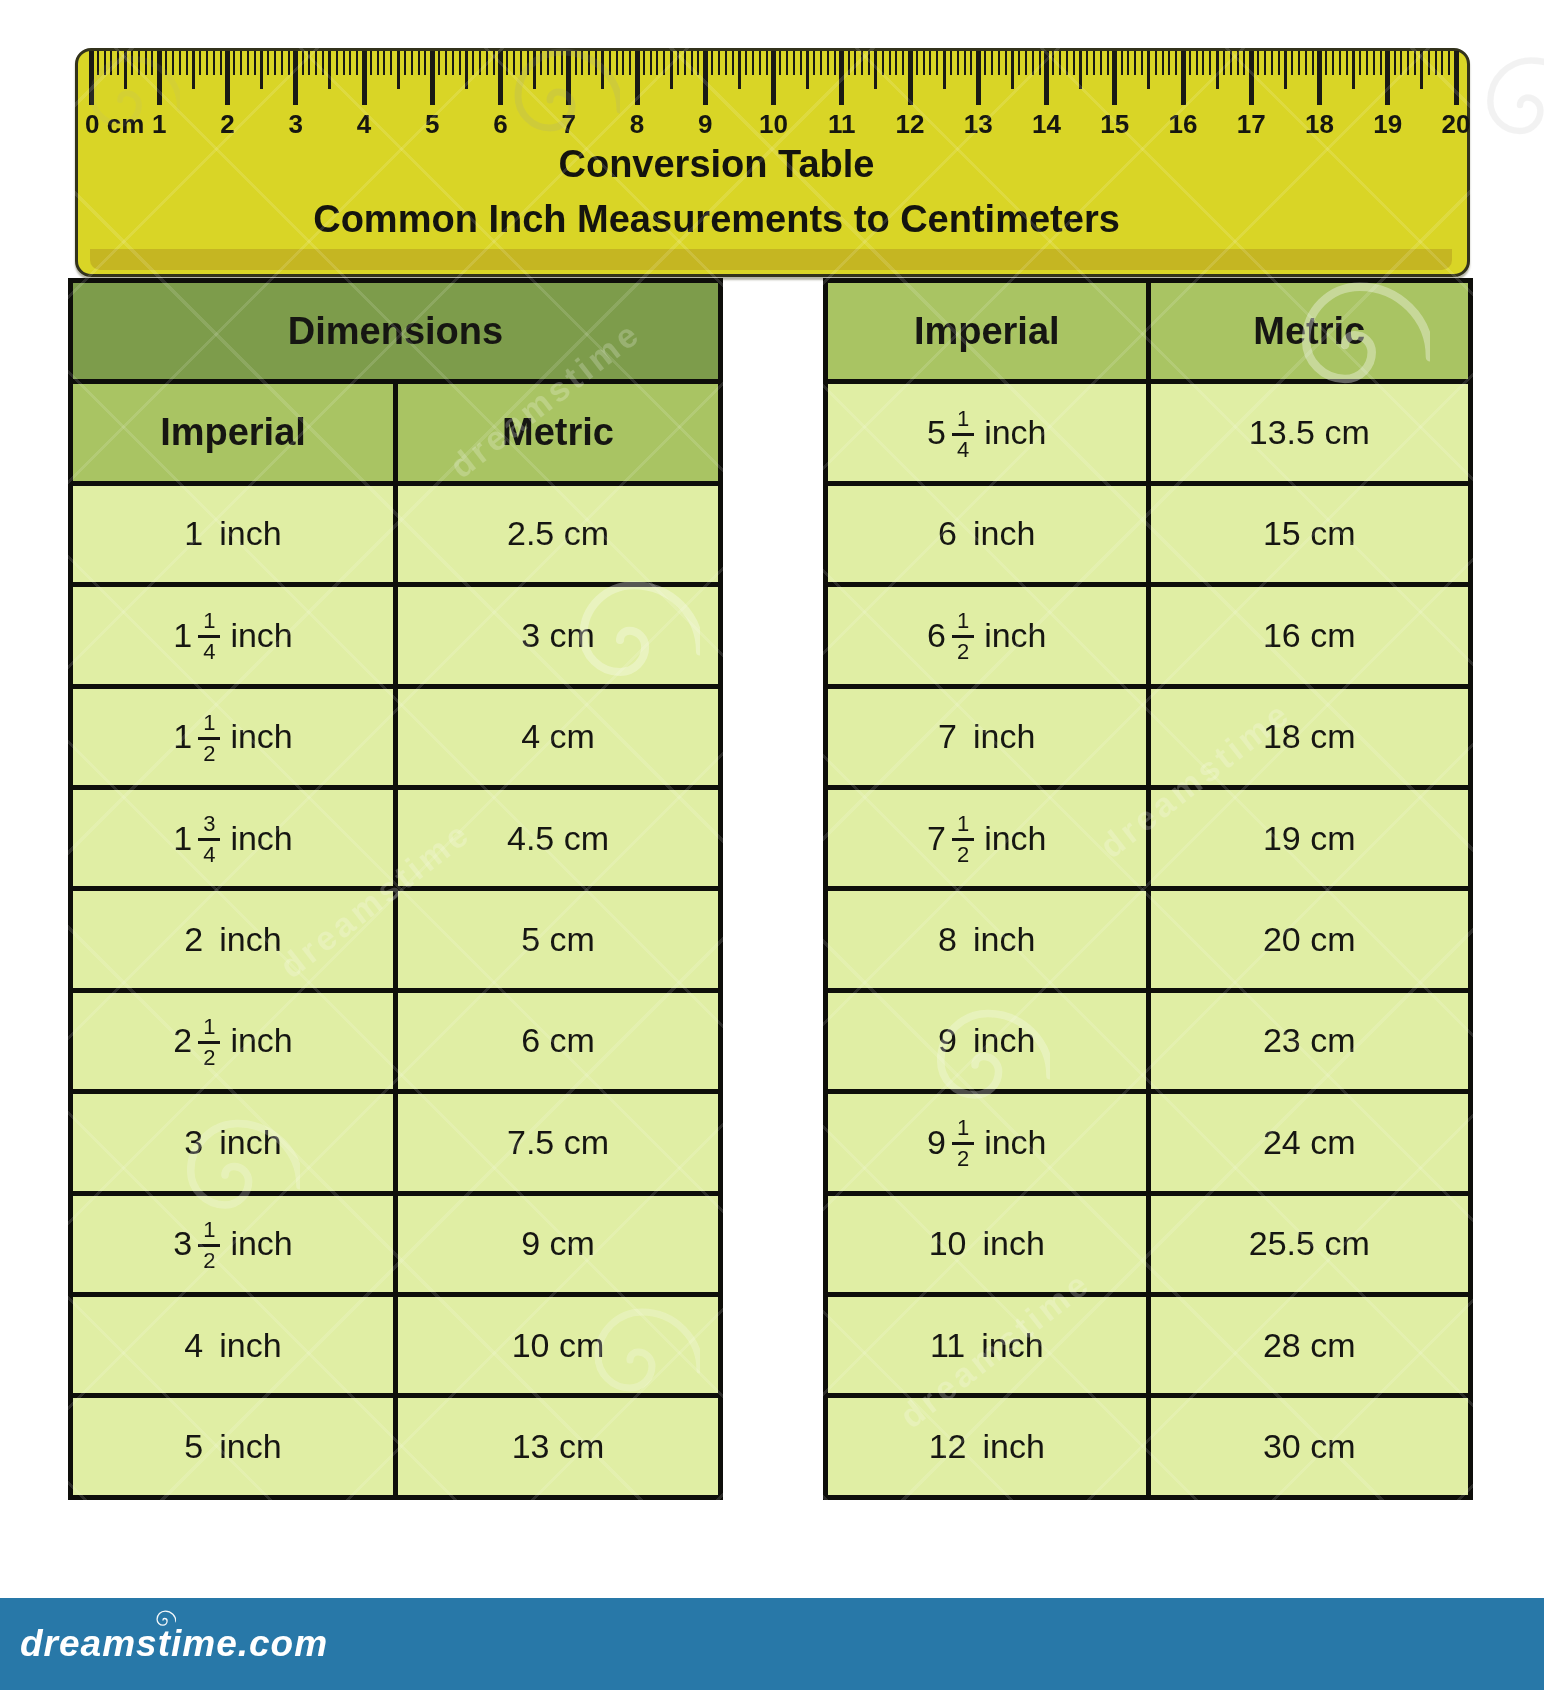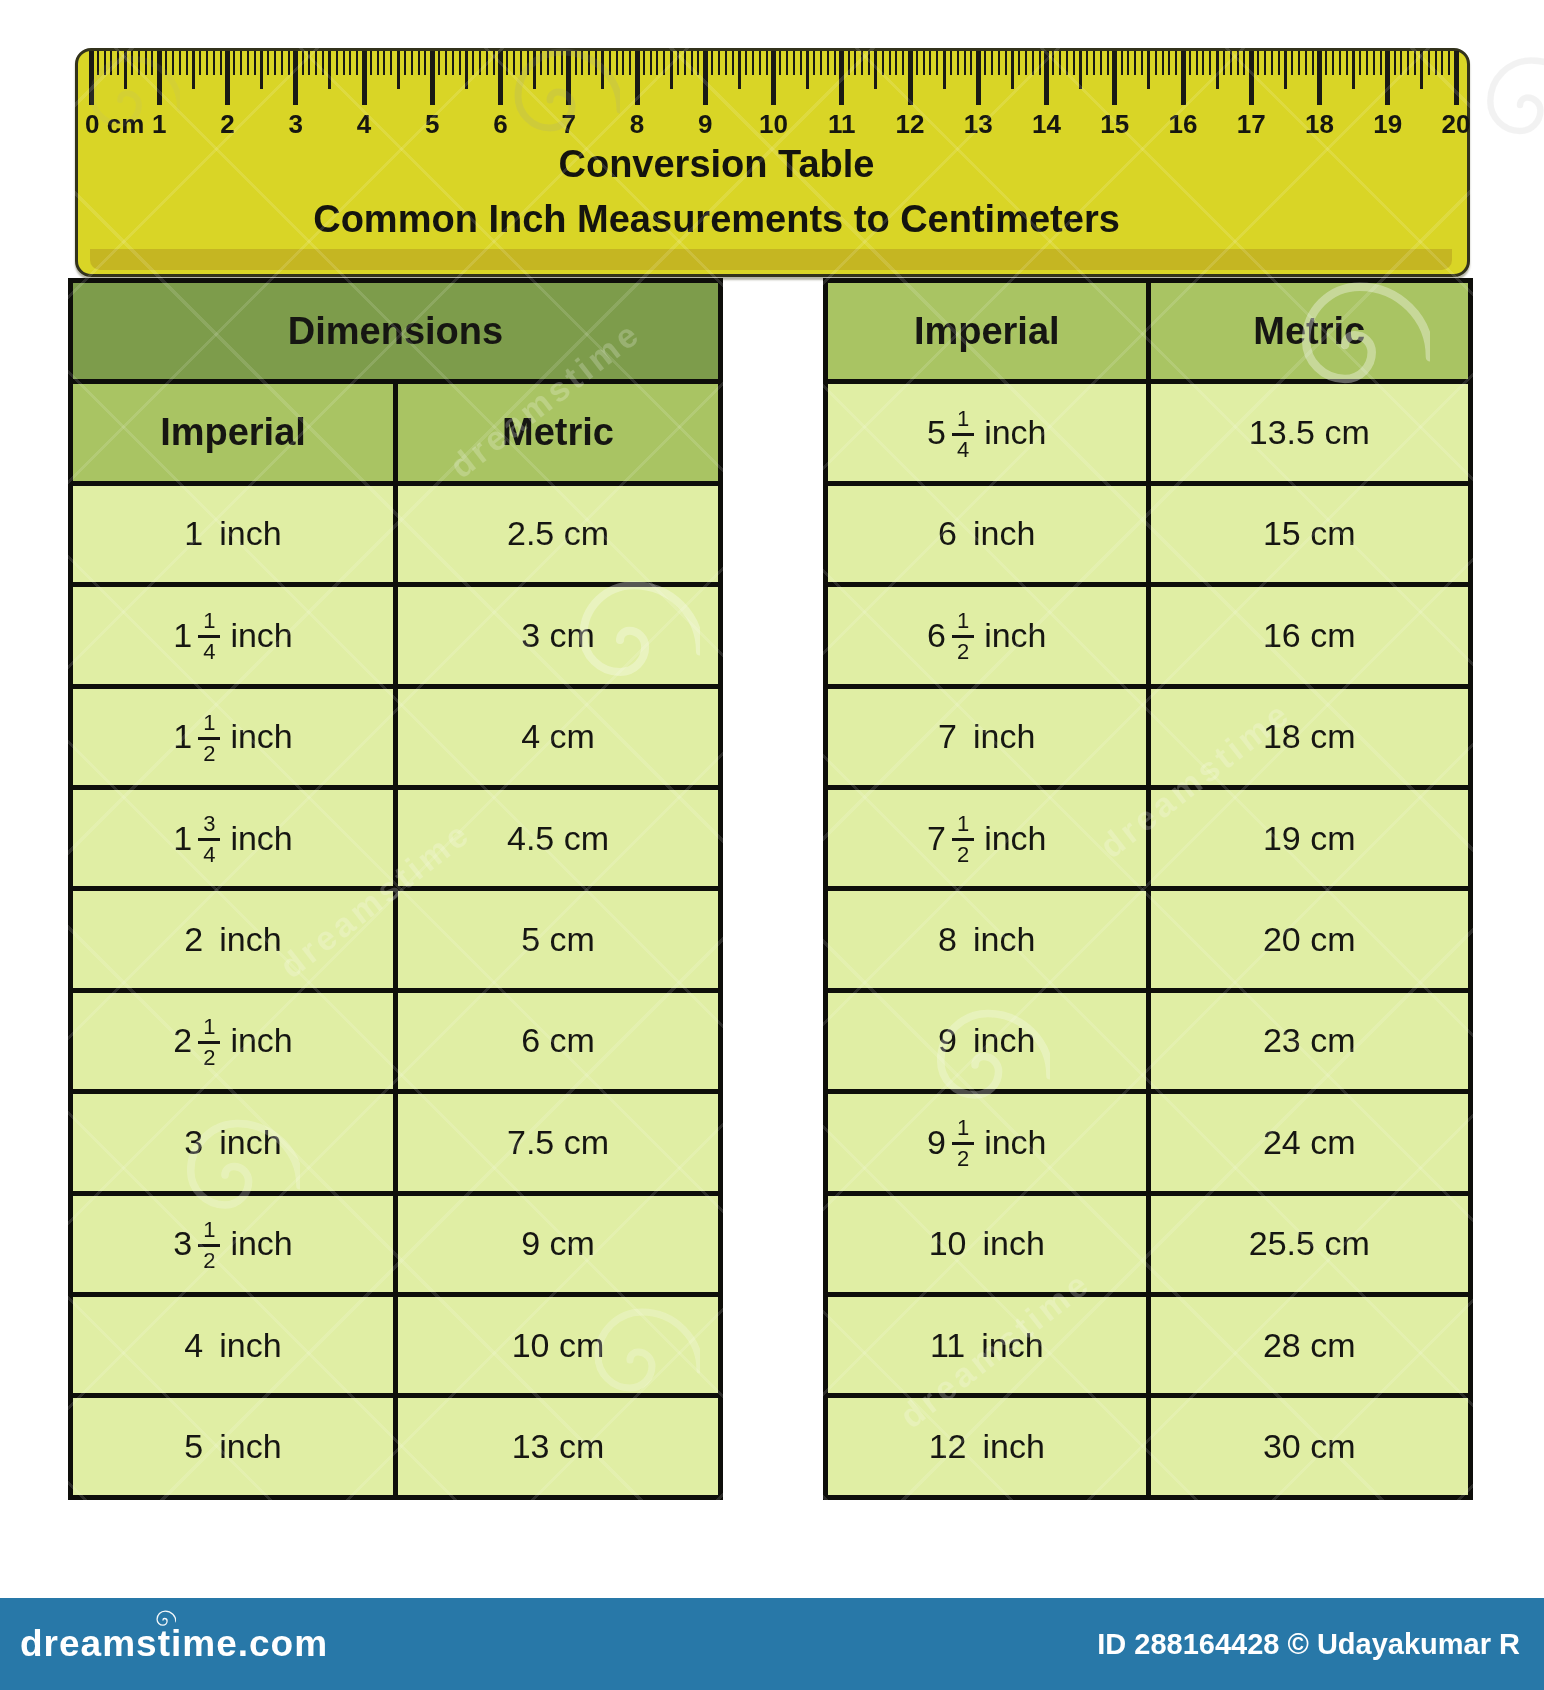--- a/index.html
+++ b/index.html
@@ -34,21 +34,21 @@
   .whole{margin-right:6px;}
   .unit{margin-left:10px;}
   .frac{display:inline-flex;flex-direction:column;align-items:center;transform:translateY(1px);}
   .frac .num{font-size:22px;line-height:1;padding:1px 5px 3px;border-bottom:3px solid #161612;}
   .frac .den{font-size:22px;line-height:1;padding-top:3px;}
 
   
   .footer-bar{position:absolute;left:0;top:1598px;width:1544px;height:92px;background:#2878a8;
               display:flex;align-items:center;justify-content:space-between;box-sizing:border-box;
               padding:0 24px 0 20px;color:#ffffff;}
-  .logo{font-size:37px;font-weight:bold;letter-spacing:1px;position:relative;}
+  .logo{font-size:37px;font-weight:bold;font-style:italic;letter-spacing:1px;position:relative;}
   .logo-spiral{position:absolute;left:130px;top:-16px;width:26px;height:26px;color:#ffffff;opacity:.95;}
   .credit{font-size:29px;font-weight:bold;}
 
   
   .wm-overlay{position:absolute;left:0;top:0;width:1544px;height:1598px;pointer-events:none;z-index:40;
      background:
        repeating-linear-gradient(45deg, rgba(255,255,255,0)0px, rgba(255,255,255,0)128px, rgba(255,255,255,.12)128px, rgba(255,255,255,.12)131px),
        repeating-linear-gradient(-45deg, rgba(255,255,255,0)0px, rgba(255,255,255,0)128px, rgba(255,255,255,.12)128px, rgba(255,255,255,.12)131px);}
   .wm-spiral{position:absolute;pointer-events:none;z-index:41;}
   .wm-text{position:absolute;z-index:41;pointer-events:none;font-size:34px;font-weight:bold;
@@ -453,21 +453,20 @@
       <div class="cell">30 cm</div>
     </div>
 
   <div class="footer-bar">
     <div class="logo">
       <span>dreamstime.com</span>
       <svg class="logo-spiral" viewBox="-70 -70 140 140">
           <use href="#spiral-shape"></use>
         </svg>
     </div>
-    <div class="credit">ID 288164428 © Udayakumar R</div>
   </div>
 
   <div class="wm-overlay"></div>
   <svg class="wm-spiral" style="left:480px;top:30px;width:140px;height:140px;color:#9a9a9a;opacity:.16" viewBox="-70 -70 140 140">
       <use href="#spiral-shape"></use>
     </svg>
   <svg class="wm-spiral" style="left:1455px;top:40px;width:130px;height:130px;color:#aaaaaa;opacity:.14" viewBox="-70 -70 140 140">
       <use href="#spiral-shape"></use>
     </svg>
   <svg class="wm-spiral" style="left:60px;top:40px;width:120px;height:120px;color:#aaaaaa;opacity:.10" viewBox="-70 -70 140 140">

